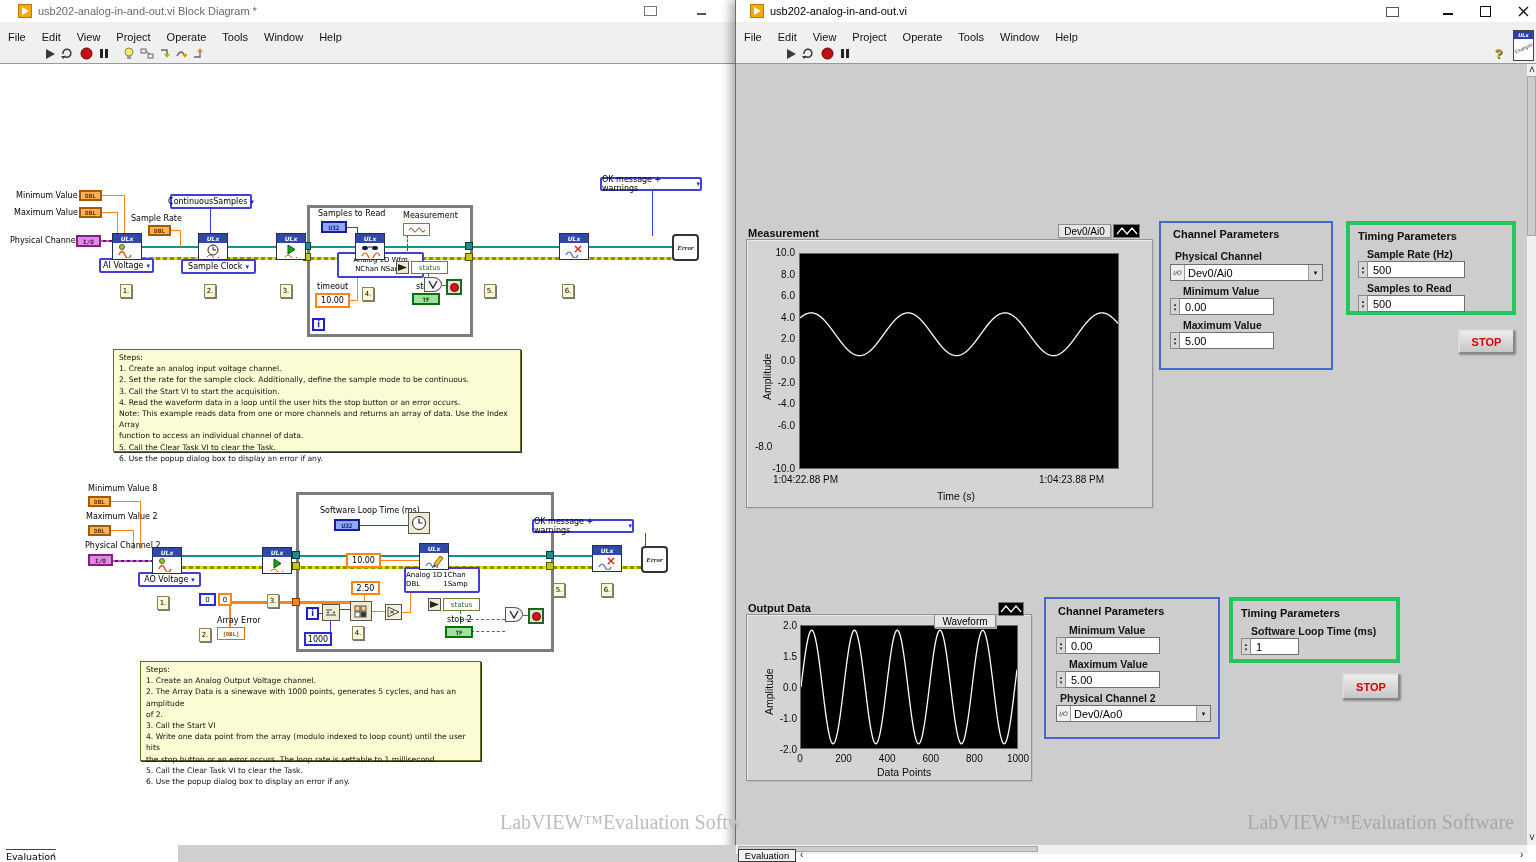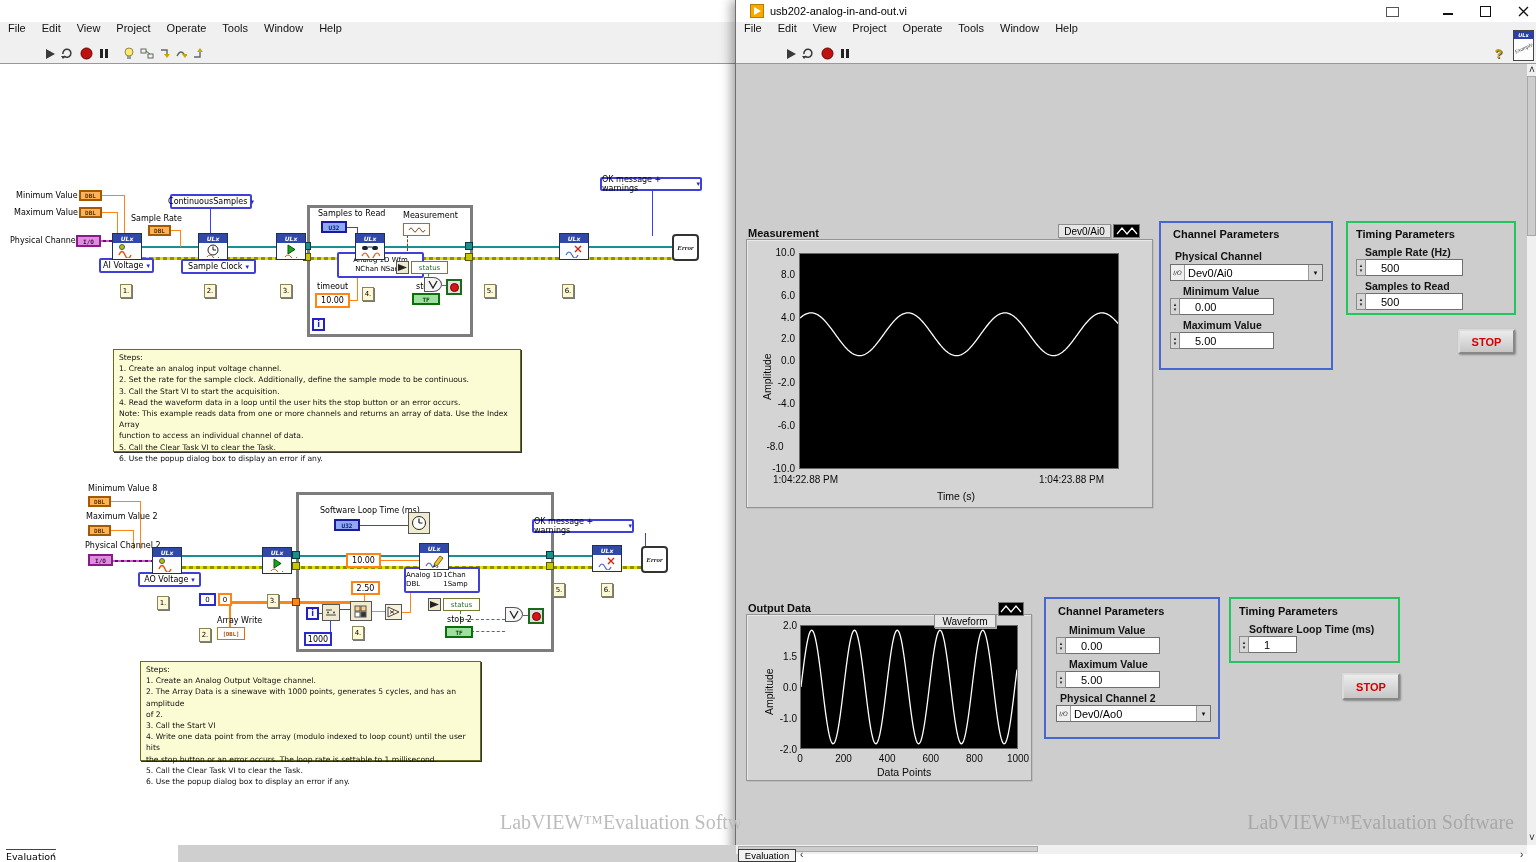--- a/index.html
+++ b/index.html
@@ -6,21 +6,21 @@
   html,body{width:1536px;height:862px;overflow:hidden}
   body{position:relative;font-family:"Liberation Sans",sans-serif;background:#9a9a9a}
   .abs{position:absolute}
   .win{position:absolute;background:#fff;overflow:hidden}
   #lw{left:0;top:0;width:740px;height:862px}
   #rw{left:735px;top:0;width:801px;height:862px;border-left:1px solid #6f6f6f;box-shadow:-4px 0 10px rgba(0,0,0,.35)}
   .titlebar{position:absolute;left:0;top:0;right:0;height:22px;background:#fff;display:flex;align-items:center}
   .lvicon{position:absolute;width:14px;height:14px;top:4px;background:#f7a900;border:1px solid #b87d00;display:flex;align-items:center;justify-content:center}
   .lvicon i{display:block;width:0;height:0;border-left:7px solid #fff;border-top:4px solid transparent;border-bottom:4px solid transparent}
   .wtitle{position:absolute;top:5px;font-size:11px;white-space:nowrap}
-  .menubar{position:absolute;left:0;top:22px;right:0;height:21px;background:#f0f0f0;display:flex;align-items:flex-start;font-size:11px;color:#111}
+  .menubar{position:absolute;left:0;top:22px;right:0;height:21px;background:#f0f0f0;display:flex;align-items:flex-end;font-size:11px;color:#111}
   .menubar span{padding:0 8px}
   .toolbar{position:absolute;left:0;top:43px;right:0;height:21px;background:#f0f0f0;border-bottom:1px solid #989898}
   .tbtn{position:absolute;top:2px;width:17px;height:17px;display:flex;align-items:center;justify-content:center}
   
   .lbl{position:absolute;font:8px "DejaVu Sans",sans-serif;color:#000;white-space:nowrap;z-index:4}
   .term{position:absolute;display:flex;align-items:center;justify-content:center;font:bold 6px "DejaVu Sans Mono",monospace;z-index:4}
   .t-dbl{background:#ffb257;border:2px solid #a35a00;color:#5c3300}
   .t-io{background:#dc8fdc;border:2px solid #8a1a8a;color:#4d004d}
   .t-u32{background:#8fa8f0;border:2px solid #1a1aa0;color:#001a80}
   .t-tf{background:#9fdf9f;border:2px solid #0a700a;color:#063e06}
@@ -52,47 +52,55 @@
   .stopnode i{display:block;width:9px;height:9px;border-radius:50%;background:#d81515;border:1px solid #700}
   .erricon{position:absolute;width:27px;height:27px;background:#fff;border:2px solid #333;border-radius:4px;z-index:4;display:flex;align-items:center;justify-content:center;font:italic bold 7px "Liberation Serif",serif;color:#222}
   .statusbox{position:absolute;background:#fff;border:1px solid #7a7a30;font:7px "DejaVu Sans",sans-serif;color:#2e6e2e;display:flex;align-items:center;justify-content:center;z-index:4}
   .wm{position:absolute;font:20px "Liberation Serif",serif;white-space:nowrap;z-index:6}
   
   .panel{position:absolute;left:0;top:64px;width:791px;height:781px;background:#cdcdcd}
   .fptitle{position:absolute;font-size:11px;font-weight:bold;color:#0d0d0d;white-space:nowrap;z-index:3}
   .fplbl{position:absolute;font-size:10.5px;font-weight:bold;color:#141414;white-space:nowrap;z-index:3}
   .pbox{position:absolute;z-index:2}
   .pbox.blue{border:2px solid #4666d1}
-  .pbox.green{border:2px solid #22c55e}
+  .pbox.green{border:4px solid #22c55e}
   .chartp{position:absolute;background:#d4d4d4;border:1px solid #949494;box-shadow:inset 1px 1px 0 #e9e9e9, 1px 1px 0 #bdbdbd;z-index:2}
   .plot{position:absolute;background:#000;border:1px solid #666}
   .plot svg{position:absolute;left:0;top:0;width:100%;height:100%}
   .tick{position:absolute;font-size:10px;color:#0a0a0a;white-space:nowrap}
   .axlbl{position:absolute;font-size:10.5px;color:#0a0a0a;white-space:nowrap}
   .vert{transform:rotate(-90deg);transform-origin:left top}
   .legend{position:absolute;background:#e6e6e6;border:1px solid #8f8f8f;box-shadow:1px 1px 0 #aaa;font-size:10px;display:flex;align-items:center;justify-content:center;z-index:3}
   .legchip{position:absolute;background:#000;border:1px solid #777;display:flex;align-items:center;justify-content:center;z-index:3}
   .numctl{position:absolute;display:flex;height:17px;z-index:3}
   .spin{width:10px;background:#d6d6d6;border:1px solid #8a8a8a;display:flex;flex-direction:column;align-items:center;justify-content:center;font-size:5px;line-height:5px;color:#222}
-  .fldv{flex:1;background:#fff;border:1px solid #6f6f6f;border-left:none;display:flex;align-items:center;padding-left:15px;font-size:11px;color:#000}
+  .fldv{flex:1;background:#fff;border:1px solid #6f6f6f;border-left:none;display:flex;align-items:center;padding-left:5px;font-size:11px;color:#000}
   .combo{position:absolute;display:flex;height:17px;background:#fff;border:1px solid #6f6f6f;z-index:3}
   .iochip{width:14px;background:#efefef;border-right:1px solid #9a9a9a;font:italic 6px "DejaVu Sans",sans-serif;display:flex;align-items:center;justify-content:center;color:#333}
   .comboval{flex:1;display:flex;align-items:center;padding-left:3px;font-size:11px}
   .ddbtn{width:14px;background:#d9d9d9;border-left:1px solid #9a9a9a;display:flex;align-items:center;justify-content:center;font-size:7px;color:#111}
   .stopbtn{position:absolute;background:linear-gradient(#ececec,#c6c6c6);border:2px outset #dcdcdc;border-radius:2px;color:#d40000;font-weight:bold;font-size:11px;display:flex;align-items:center;justify-content:center;box-shadow:1px 1px 2px #8a8a8a;z-index:3}
   .sb{position:absolute;background:#f0f0f0;z-index:4}
   .sbthumb{position:absolute;background:#cdcdcd;border:1px solid #a8a8a8}
   .tabbox{position:absolute;background:#f2f2f2;border:1px solid #3a3a3a;font-size:9.5px;display:flex;align-items:center;justify-content:center;z-index:5}
   .chev{position:absolute;font-size:10px;color:#222;z-index:5}
   .chrome{position:absolute;display:flex;align-items:center;justify-content:center}
 </style>
 </head>
 <body>
 
 <div class="win" id="lw">
+  <div class="titlebar">
+    <div class="lvicon" style="left:18px">
+        <i></i>
+      </div>
+    <div class="wtitle" style="left:38px;color:#6a6a6a">usb202-analog-in-and-out.vi Block Diagram *</div>
+    <div class="chrome" style="left:644px;top:6px;width:13px;height:10px;border:1px solid #777"></div>
+    <div class="chrome" style="left:697px;top:13px;width:9px;height:2px;background:#555"></div>
+  </div>
   <div class="menubar">
     <span>File</span>
     <span>Edit</span>
     <span>View</span>
     <span>Project</span>
     <span>Operate</span>
     <span>Tools</span>
     <span>Window</span>
     <span>Help</span>
   </div>
@@ -360,21 +368,21 @@
       <span class="bd">
         <svg width="16" height="14">
           <polygon points="5,1 12,5.5 5,10" fill="#1fa01f" stroke="#075807"></polygon>
           <path d="M2,13 q3,-4 6,0 t6,0" fill="none" stroke="#e05510" stroke-width="1"></path>
         </svg>
       </span>
     </div>
 
   <div class="bdconstb" style="left:199px;top:593px;width:17px;height:13px;font-size:7px">0</div>
   <div class="bdconst" style="left:218px;top:593px;width:14px;height:13px;font-size:7px">0</div>
-  <div class="lbl" style="left:217px;top:616px">Array Write</div>
+  <div class="lbl" style="left:217px;top:616px">Array Error</div>
   <div class="term t-ind" style="left:217px;top:627px;width:28px;height:13px;border-color:#e07000;color:#a04a00;font-size:5.5px">[DBL]</div>
 
   <div class="lbl" style="left:320px;top:506px">Software Loop Time (ms)</div>
   <div class="term t-u32" style="left:334px;top:519px;width:26px;height:12px">U32</div>
   <div class="gbox" style="left:408px;top:512px;width:22px;height:22px">
       <svg width="16" height="16">
         <circle cx="8" cy="8" r="6.5" fill="#fff" stroke="#222"></circle>
         <path d="M8,8 L8,3.5 M8,8 L11.5,8" stroke="#222" stroke-width="1.2"></path>
       </svg>
     </div>
@@ -547,21 +555,21 @@
     </div>
     <div class="tick" style="left:8px;top:7px;width:40px;text-align:right">10.0</div>
     <div class="tick" style="left:8px;top:28.6px;width:40px;text-align:right">8.0</div>
     <div class="tick" style="left:8px;top:50.2px;width:40px;text-align:right">6.0</div>
     <div class="tick" style="left:8px;top:71.8px;width:40px;text-align:right">4.0</div>
     <div class="tick" style="left:8px;top:93.4px;width:40px;text-align:right">2.0</div>
     <div class="tick" style="left:8px;top:115px;width:40px;text-align:right">0.0</div>
     <div class="tick" style="left:8px;top:136.6px;width:40px;text-align:right">-2.0</div>
     <div class="tick" style="left:8px;top:158.2px;width:40px;text-align:right">-4.0</div>
     <div class="tick" style="left:8px;top:179.8px;width:40px;text-align:right">-6.0</div>
-    <div class="tick" style="left:8px;top:201.4px;width:40px;text-align:center">-8.0</div>
+    <div class="tick" style="left:8px;top:201.4px;width:40px;text-align:left">-8.0</div>
     <div class="tick" style="left:8px;top:223px;width:40px;text-align:right">-10.0</div>
     <div class="axlbl vert" style="left:14px;top:160px">Amplitude</div>
     <div class="tick" style="left:26px;top:234px">1:04:22.88 PM</div>
     <div class="tick" style="left:292px;top:234px">1:04:23.88 PM</div>
     <div class="axlbl" style="left:190px;top:250px">Time (s)</div>
   </div>
 
   <div class="pbox blue" style="left:423px;top:221px;width:174px;height:149px">
     <div class="fptitle" style="left:12px;top:5px">Channel Parameters</div>
     <div class="fplbl" style="left:14px;top:27px">Physical Channel</div>

